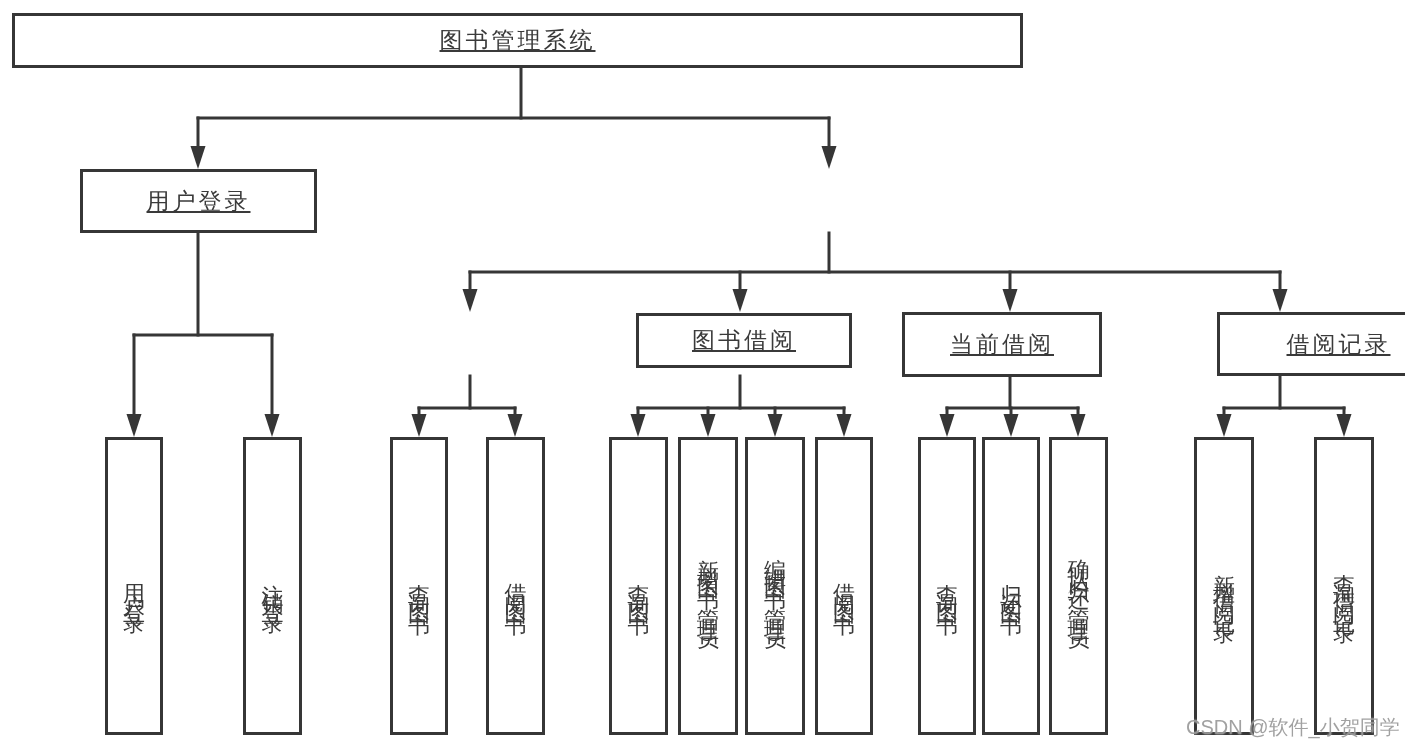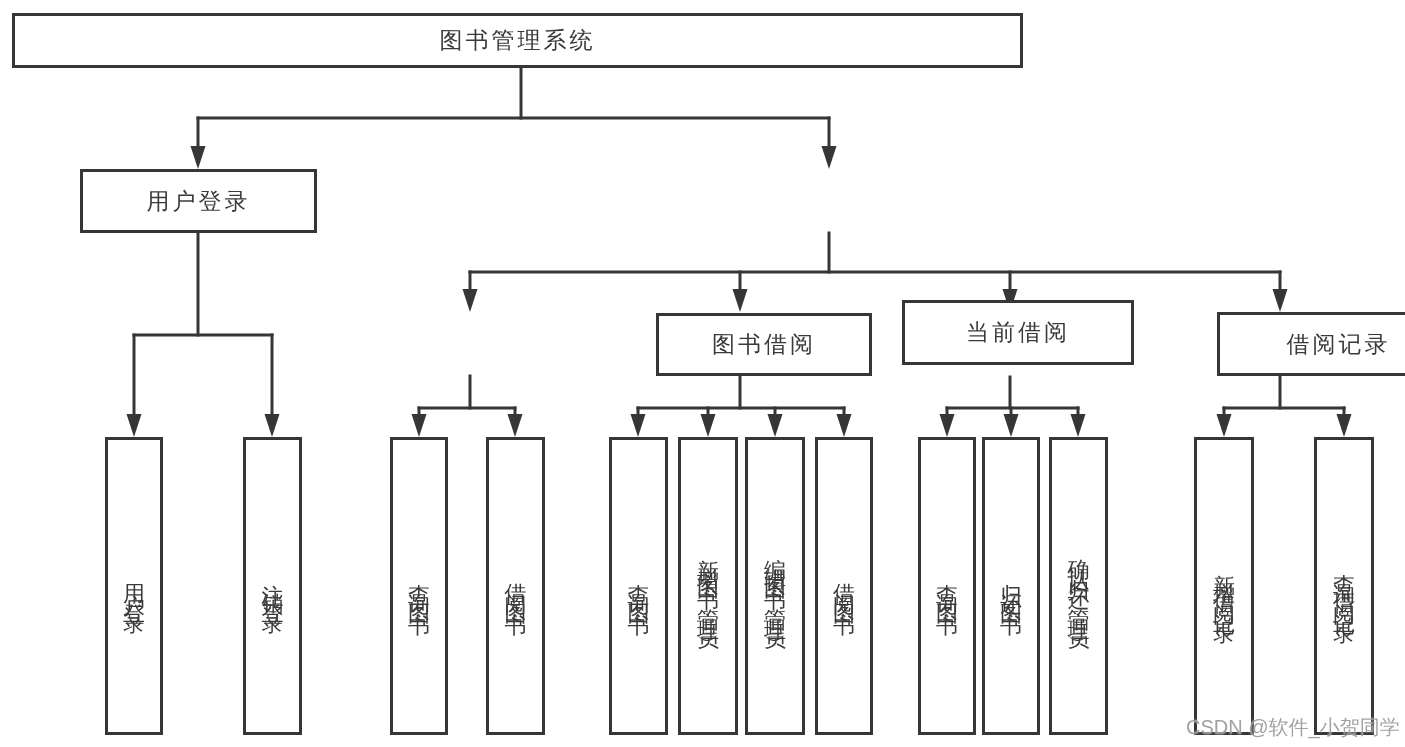--- a/index.html
+++ b/index.html
@@ -24,20 +24,21 @@
     display: flex;
     align-items: center;
     justify-content: center;
     color: #3a3a3a;
   }
   .h-label {
     font-size: 23px;
     letter-spacing: 3px;
     white-space: nowrap;
     color: #3a3a3a;
+    text-decoration: underline;
   }
   .leaf .v-label {
     writing-mode: vertical-rl;
     font-size: 22px;
     letter-spacing: 10px;
     line-height: 1;
     white-space: nowrap;
     color: #3a3a3a;
   }
   .watermark {
@@ -122,24 +123,24 @@
   </svg>
 
   <div class="box" style="left:12px;top:13px;width:1011px;height:55px">
     <span class="h-label">图书管理系统</span>
   </div>
 
   <div class="box" style="left:80px;top:169px;width:237px;height:64px">
     <span class="h-label">用户登录</span>
   </div>
 
-  <div class="box" style="left:656px;top:313px;width:216px;height:63px">
+  <div class="box" style="left:636px;top:313px;width:216px;height:55px">
     <span class="h-label">图书借阅</span>
   </div>
-  <div class="box" style="left:902px;top:300px;width:232px;height:65px">
+  <div class="box" style="left:902px;top:312px;width:200px;height:65px">
     <span class="h-label">当前借阅</span>
   </div>
   <div class="box" style="left:1217px;top:312px;width:243px;height:64px">
     <span class="h-label">借阅记录</span>
   </div>
 
   <div class="box leaf" style="left:105px;top:437px;width:58px;height:298px">
     <span class="v-label">用户登录</span>
   </div>
   <div class="box leaf" style="left:243px;top:437px;width:59px;height:298px">

